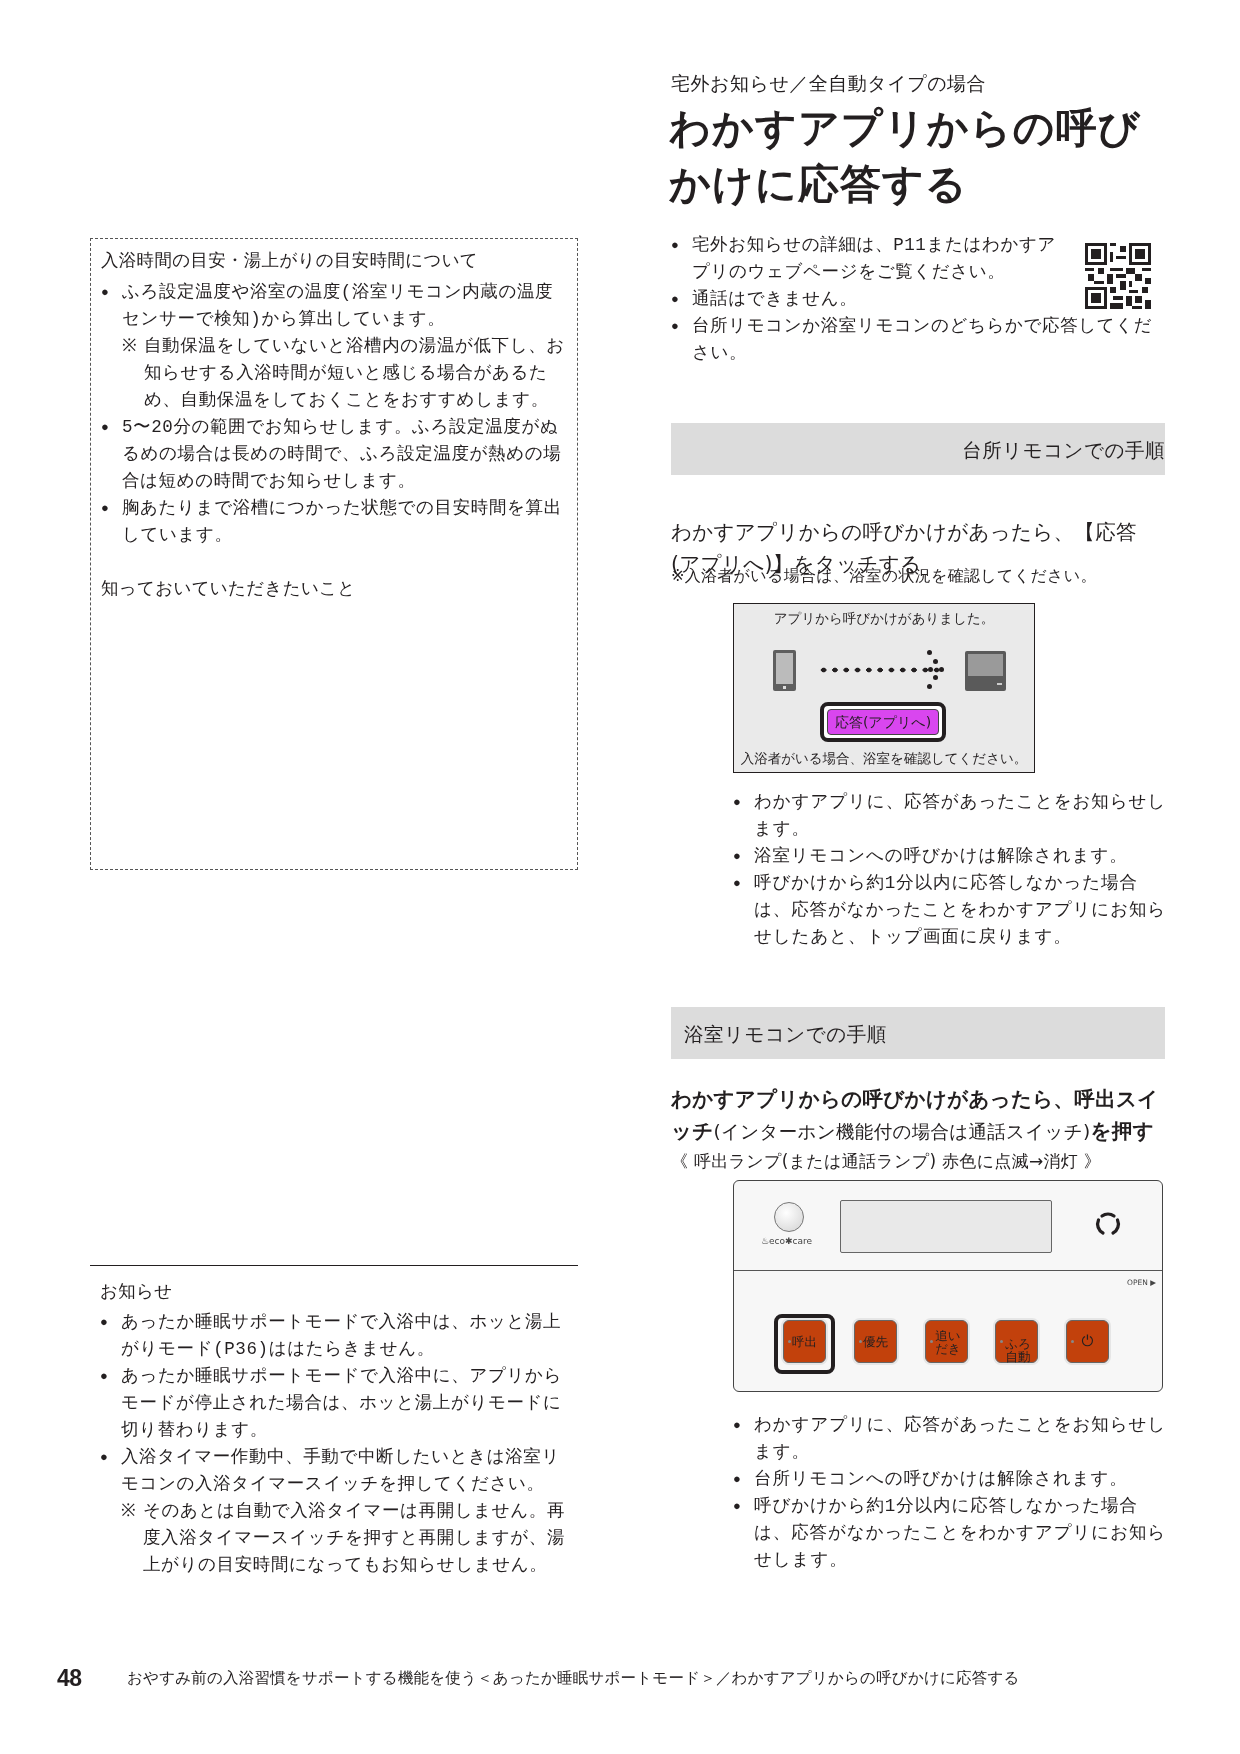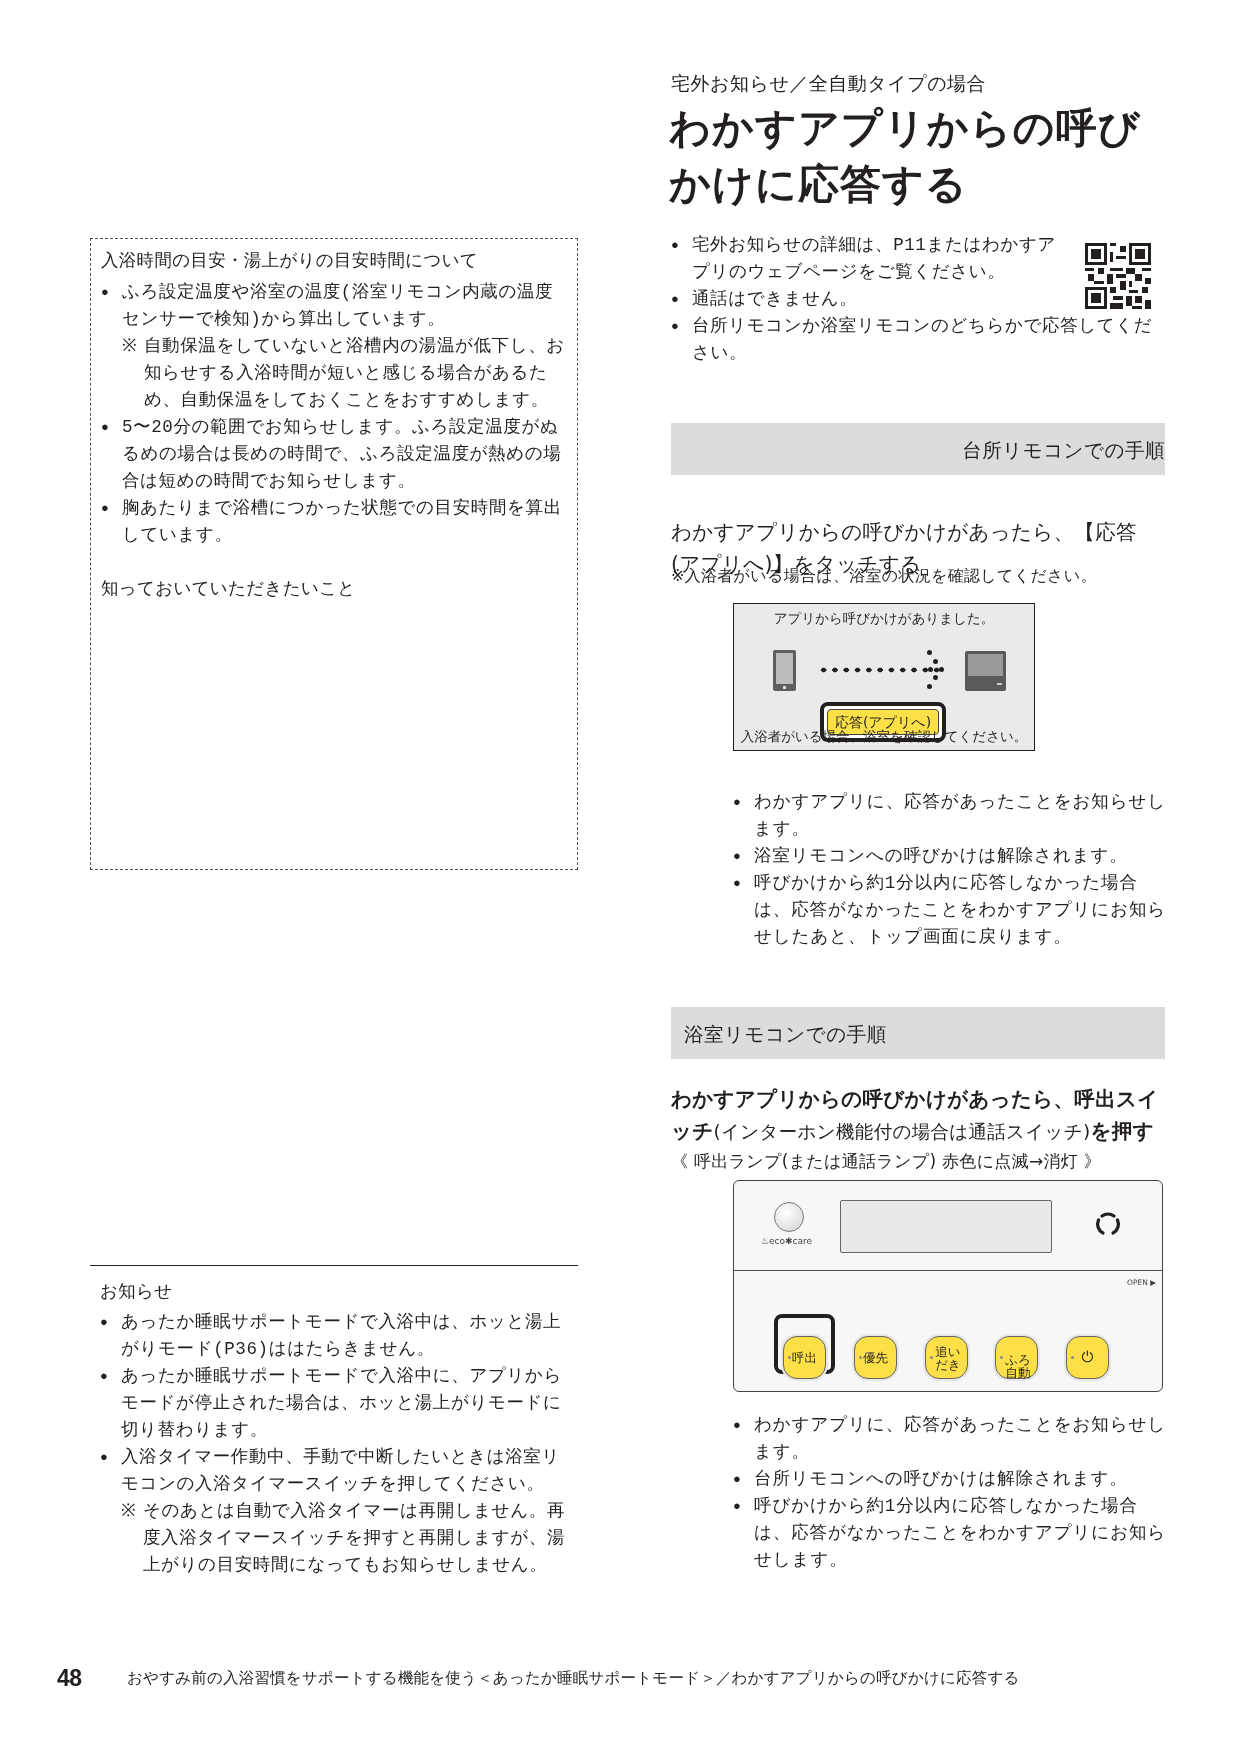--- a/index.html
+++ b/index.html
@@ -35,47 +35,47 @@
   .intro .bullets li { font-size: 17.5px; line-height: 27px; }
   .qr { left: 1085px; top: 243px; width: 66px; height: 66px; }
 
   .sec-bar { left: 671px; width: 494px; height: 52px; background: #dcdcdc; font-size: 19.5px; padding: 14px 0 0 13px; letter-spacing: 0.5px; }
   .step-head { left: 671px; width: 495px; font-size: 20.5px; line-height: 32px; letter-spacing: 0.3px; }
   .step-head b { font-weight: bold; }
   .step-head .thin { font-weight: normal; font-size: 18.5px; }
   .step-note { left: 671px; font-size: 16px; letter-spacing: 0.3px; }
 
   
-  .screen { left: 733px; top: 603px; width: 302px; height: 148px; border: 1.5px solid #231f20; background: #eaeaea; }
+  .screen { left: 733px; top: 603px; width: 302px; height: 170px; border: 1.5px solid #231f20; background: #eaeaea; }
   .screen-msg { position: absolute; left: 0; right: 0; top: 6px; text-align: center; font-size: 13.5px; }
   .phone { position: absolute; left: 39px; top: 46px; width: 23px; height: 41px; background: #5e5e5e; border-radius: 2px; }
   .phone::before { content: ""; position: absolute; left: 3px; top: 3px; width: 17px; height: 31px; background: #bbb; }
   .phone::after { content: ""; position: absolute; left: 10px; top: 36px; width: 3px; height: 3px; background: #ddd; }
   .dots { position: absolute; left: 84px; top: 63px; width: 124px; height: 6px; background-image: radial-gradient(circle, #231f20 2.4px, transparent 2.6px); background-size: 11.3px 6px; }
   .arrow-dots { position: absolute; left: 191px; top: 46px; width: 22px; height: 40px; }
   .arrow-dots i { position: absolute; width: 5px; height: 5px; border-radius: 50%; background: #231f20; }
   .monitor { position: absolute; left: 231px; top: 47px; width: 41px; height: 40px; background: #5a5a5a; border-radius: 2px; }
   .monitor::before { content: ""; position: absolute; left: 3px; top: 3px; width: 35px; height: 22px; background: #9a9a9a; }
   .monitor::after { content: ""; position: absolute; left: 32px; top: 32px; width: 5px; height: 2px; background: #ccc; }
   .answer-outer { position: absolute; left: 86px; top: 98px; width: 126px; height: 40px; border: 4px solid #231f20; border-radius: 8px; background: #fff; }
-  .answer-btn { position: absolute; left: 3px; top: 3px; right: 3px; bottom: 3px; border: 1px solid #444; border-radius: 4px; background: #fde047; font-size: 14px; text-align: center; line-height: 24px; }
+  .answer-btn { position: absolute; left: 3px; top: 3px; right: 3px; bottom: 3px; border: 1px solid #444; border-radius: 4px; background: #d946ef; font-size: 14px; text-align: center; line-height: 24px; }
   .screen-foot { position: absolute; left: 0; right: 0; bottom: 4px; text-align: center; font-size: 13.5px; }
 
   .result { left: 733px; width: 440px; }
   .result .bullets li { font-size: 17.5px; line-height: 27px; letter-spacing: 0.9px; }
 
   
   .remote { left: 733px; top: 1180px; width: 430px; height: 212px; border: 1.5px solid #444; border-radius: 6px; background: #f7f7f7; }
   .remote-divider { position: absolute; left: 0; right: 0; top: 89px; border-top: 1.5px solid #555; }
   .eco-btn { position: absolute; left: 40px; top: 21px; width: 30px; height: 30px; border-radius: 50%; border: 1px solid #777; background: radial-gradient(circle at 40% 35%, #ffffff, #d2d2d2); }
   .eco-label { position: absolute; left: 27px; top: 55px; font-size: 9px; color: #444; }
   .display { position: absolute; left: 106px; top: 19px; width: 212px; height: 53px; border: 1px solid #666; border-radius: 2px; background: #e9e9e9; }
   .led-ring { position: absolute; left: 360px; top: 29px; width: 28px; height: 28px; }
   .open-label { position: absolute; right: 6px; top: 97px; font-size: 7.5px; color: #444; }
-  .rbtn { position: absolute; top: 139px; width: 43px; height: 43px; border: 1px solid #666; border-radius: 14px; background: #fde047; box-shadow: 0 0 0 2px #e6e6e6; font-size: 12.5px; display: flex; align-items: center; justify-content: center; text-align: center; line-height: 13px; margin-top: 16px; }
+  .rbtn { position: absolute; top: 139px; width: 43px; height: 43px; border: 1px solid #666; border-radius: 6px; background: #c2410c; box-shadow: 0 0 0 2px #e6e6e6; font-size: 12.5px; display: flex; align-items: center; justify-content: center; text-align: center; line-height: 13px; }
   .rbtn .lamp { position: absolute; left: 4px; top: 50%; width: 3px; height: 3px; border-radius: 50%; background: #888; margin-top: -1.5px; }
   .rbtn-call-outer { position: absolute; left: 40px; top: 133px; width: 61px; height: 60px; border: 4.5px solid #231f20; border-radius: 8px; }
 
   
   .page-no { left: 57px; top: 1665px; font-size: 23px; font-weight: bold; font-family: "Liberation Sans", sans-serif; letter-spacing: -0.5px; }
   .running { left: 127px; top: 1668px; font-size: 15.5px; letter-spacing: 0.2px; }
 </style>
 </head>
 <body>
 

